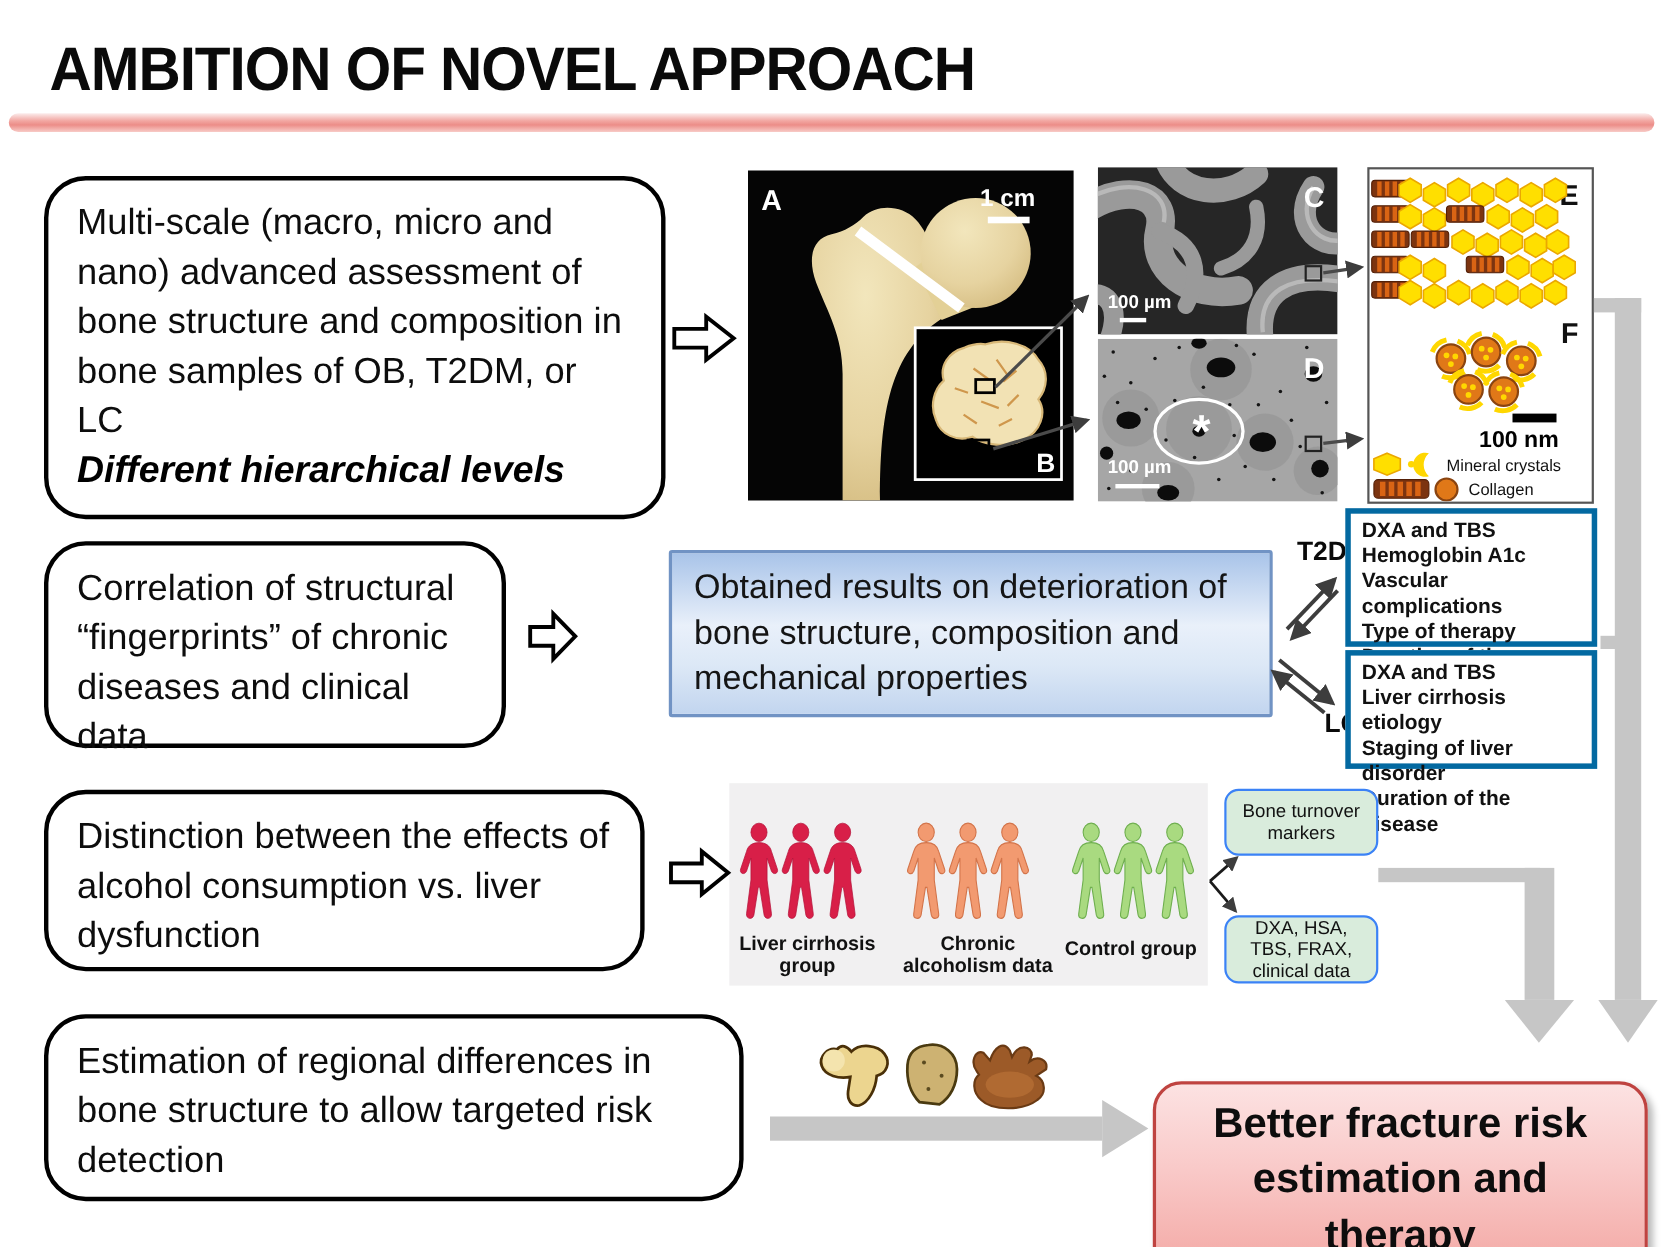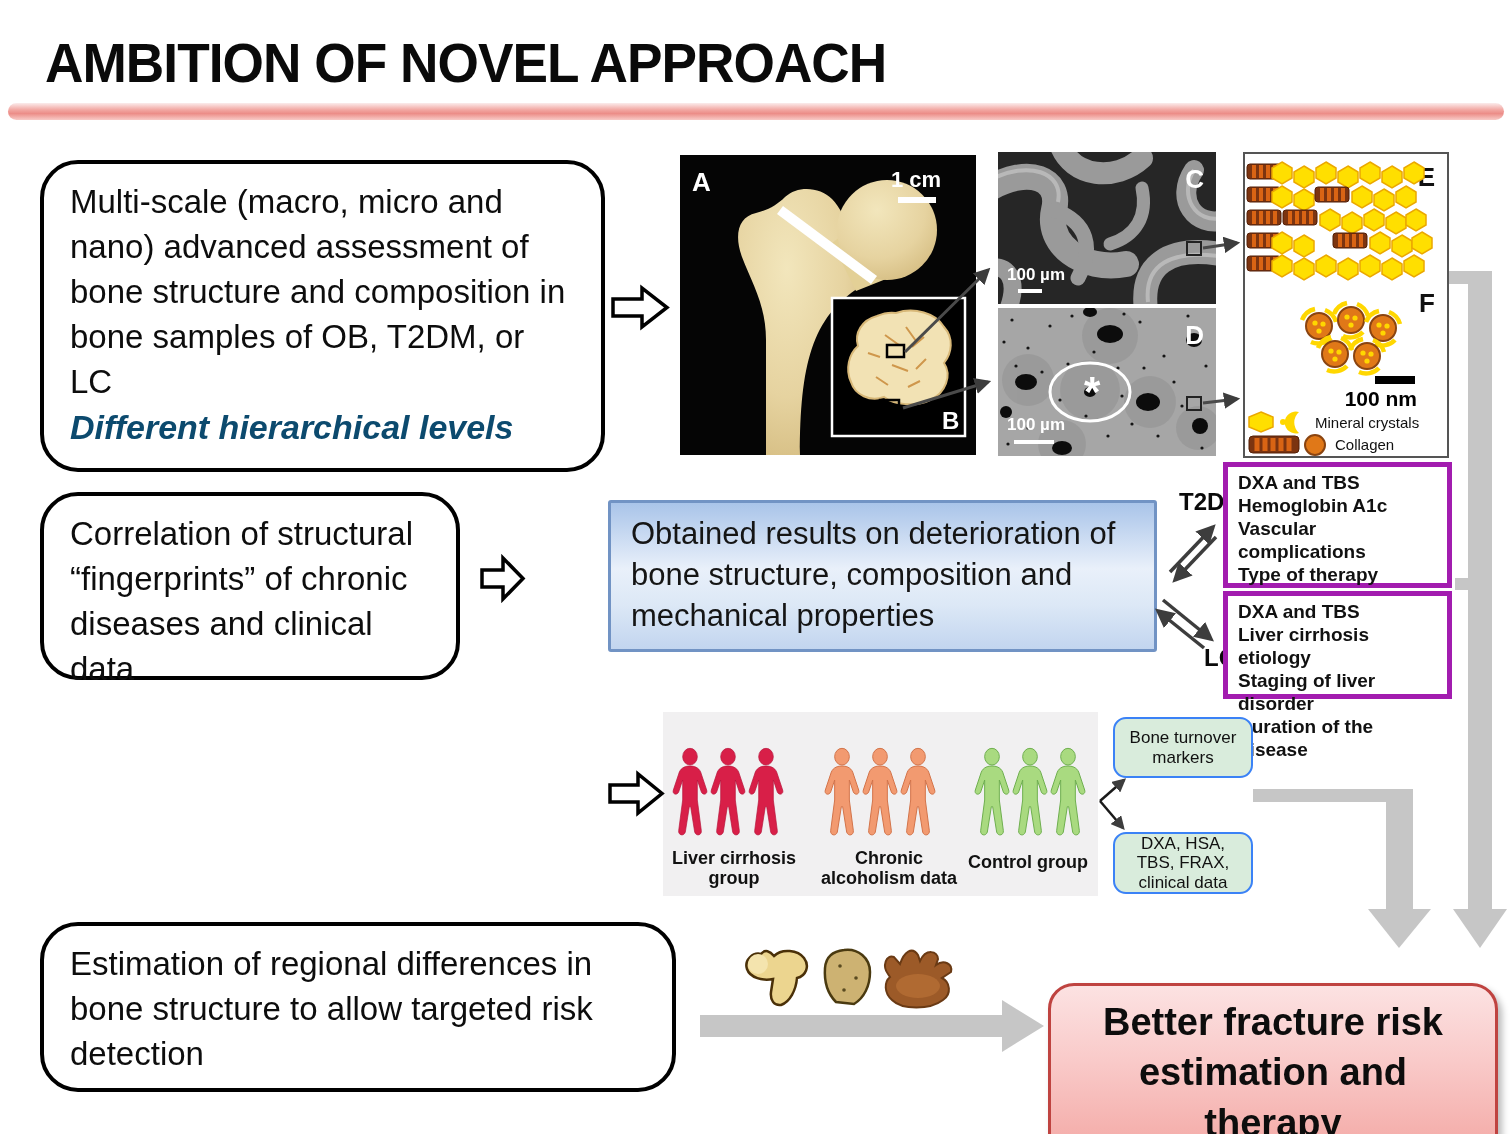--- a/index.html
+++ b/index.html
@@ -6,37 +6,37 @@
   .slide{position:relative;width:1512px;height:1134px;background:#ffffff;overflow:hidden;
          font-family:"Liberation Sans","DejaVu Sans",sans-serif;color:#111;}
   
   .title{position:absolute;left:45px;top:30px;font-size:56px;font-weight:700;color:#0a0a0a;
          letter-spacing:-1px;transform:scaleX(.95);transform-origin:left center;white-space:nowrap;}
   .title-bar{position:absolute;left:8px;top:103px;width:1496px;height:17px;border-radius:9px;
          background:linear-gradient(180deg,#fbecec 0%,#f2a7a2 40%,#ec8d88 62%,#f8cbc7 100%);}
   
   .abox{position:absolute;border:4px solid #000;border-radius:38px;background:#fff;
         font-size:33px;line-height:1.36;color:#0d0d0d;padding:16px 26px;box-sizing:border-box;}
-  .abox .hl{color:#0c4a6e;font-weight:700;font-style:italic;font-size:34px;}
+  .abox .hl{color:#000000;font-weight:700;font-style:italic;font-size:34px;}
   
   .panelA{position:absolute;left:680px;top:155px;width:296px;height:300px;background:#050505;}
   .panelC{position:absolute;left:998px;top:152px;width:218px;height:152px;}
   .panelD{position:absolute;left:998px;top:308px;width:218px;height:148px;}
   .panelEF{position:absolute;left:1243px;top:152px;width:206px;height:306px;background:#fff;
            border:2px solid #555;box-sizing:border-box;}
   .pl{font-family:"Liberation Sans",sans-serif;font-weight:700;font-size:26px;fill:#fff;}
   .ps{font-family:"Liberation Sans",sans-serif;font-weight:700;font-size:17px;fill:#fff;}
   .plk{font-family:"Liberation Sans",sans-serif;font-weight:700;font-size:26px;fill:#111;}
   
   .bluebox{position:absolute;left:608px;top:500px;width:549px;height:152px;box-sizing:border-box;
            border:3px solid #7193c4;border-radius:3px;
            background:linear-gradient(180deg,#a9c4e9 0%,#e9f0fa 45%,#dce8f6 70%,#c2d5ef 100%);
            font-size:31px;line-height:1.33;color:#151515;padding:10px 20px;}
   
-  .redbox{position:absolute;left:1223px;width:229px;box-sizing:border-box;border:5px solid #a21caf;
+  .redbox{position:absolute;left:1223px;width:229px;box-sizing:border-box;border:5px solid #0369a1;
           background:#fff;padding:4px 10px;font-weight:700;font-size:19px;line-height:23px;color:#111;}
   .sidelab{position:absolute;font-weight:700;font-size:24px;color:#0a0a0a;margin-left:16px;}
   
   .people{position:absolute;left:663px;top:712px;width:435px;height:184px;background:#f1f0f1;}
   .pgroup{position:absolute;top:30px;display:flex;}
   .pgroup svg{width:40px;height:104px;margin:0 -1px;}
   .g-red  use{fill:#d81f48;stroke:#b5123a;stroke-width:1;}
   .g-org  use{fill:#f29a70;stroke:#d3744a;stroke-width:1.5;}
   .g-grn  use{fill:#a9da80;stroke:#6faf4f;stroke-width:1.5;}
   .plabel{position:absolute;font-weight:700;font-size:18px;line-height:1.12;color:#111;text-align:center;}
@@ -95,20 +95,23 @@
 
   <div class="abox" style="left:40px;top:160px;width:565px;height:312px;">
     <span>Multi-scale (macro, micro and nano) advanced assessment of bone structure and composition in bone samples of OB, T2DM, or LC</span>
     <div class="hl">Different hierarchical levels</div>
   </div>
 
   <div class="abox" style="left:40px;top:492px;width:420px;height:188px;">
     <span>Correlation of structural “fingerprints” of chronic diseases and clinical data</span>
   </div>
 
+  <div class="abox" style="left:40px;top:718px;width:546px;height:165px;">
+    <span>Distinction between the effects of alcohol consumption vs. liver dysfunction</span>
+  </div>
 
   <div class="abox" style="left:40px;top:922px;width:636px;height:170px;">
     <span>Estimation of regional differences in bone structure to allow targeted risk detection</span>
   </div>
 
   <svg class="panelA" viewBox="0 0 296 300">
     <defs>
       <radialGradient id="boneg" cx="40%" cy="30%" r="80%">
         <stop offset="0%" stop-color="#f2e6bc"></stop>
           <stop offset="60%" stop-color="#e6d3a0"></stop>

